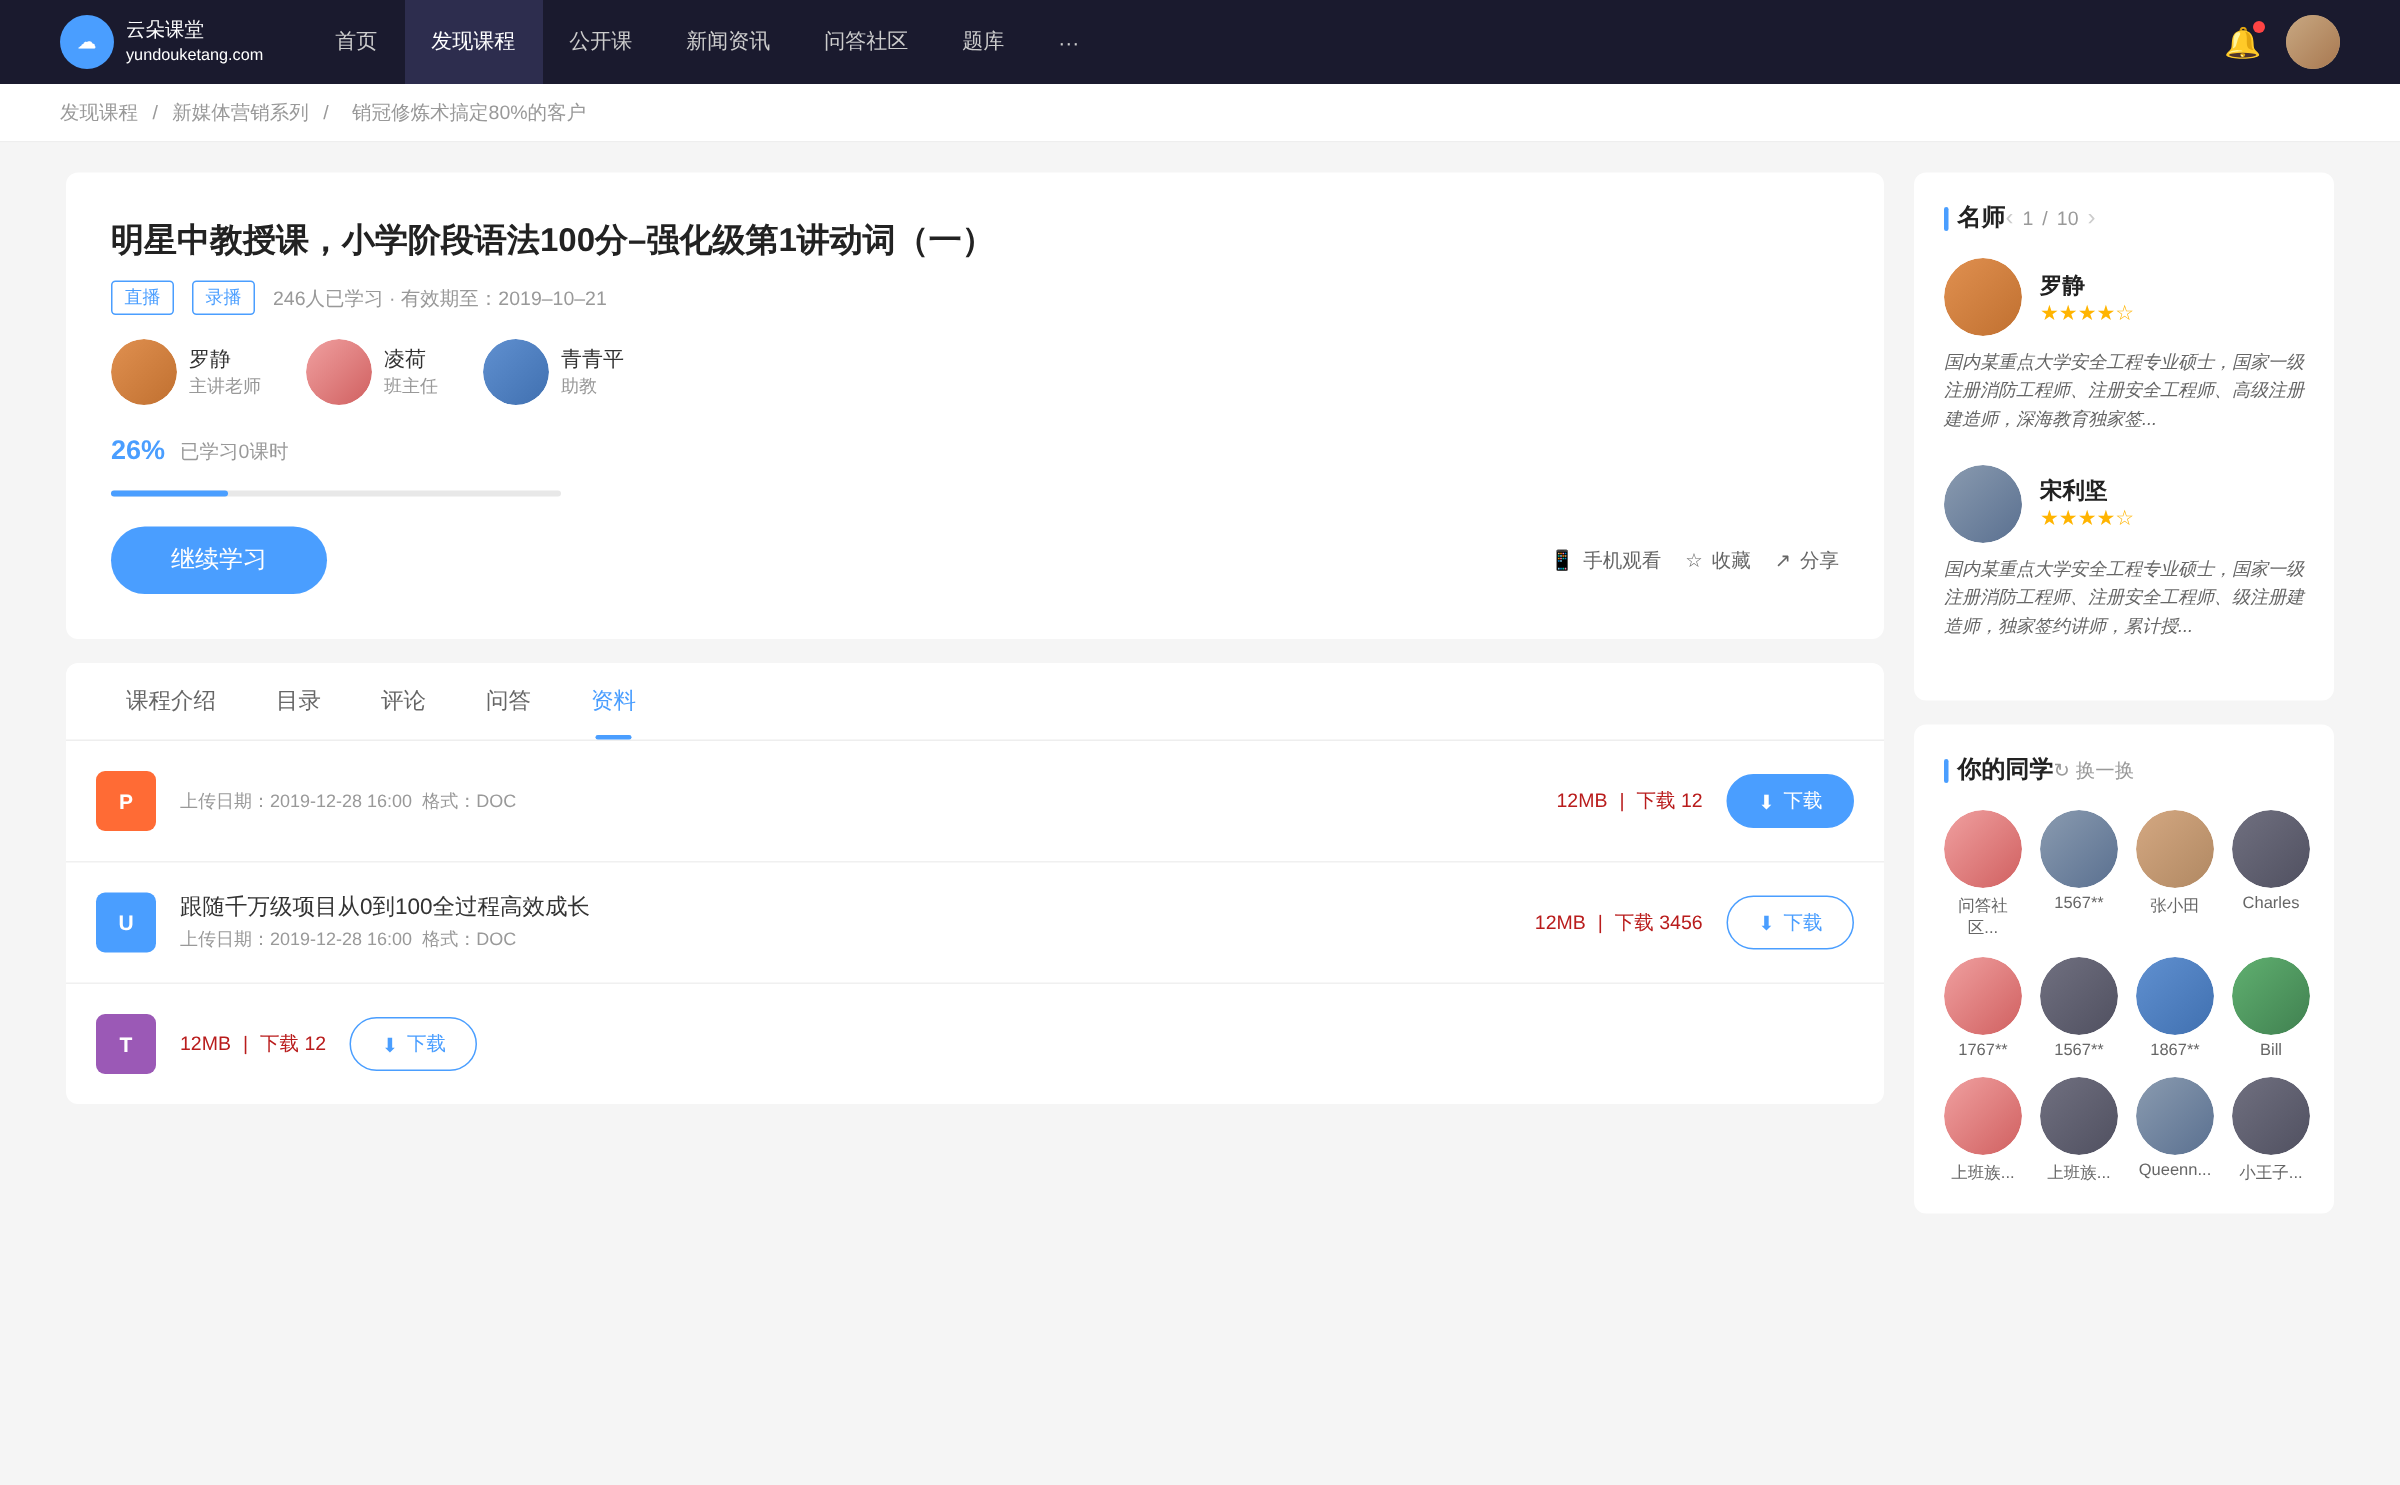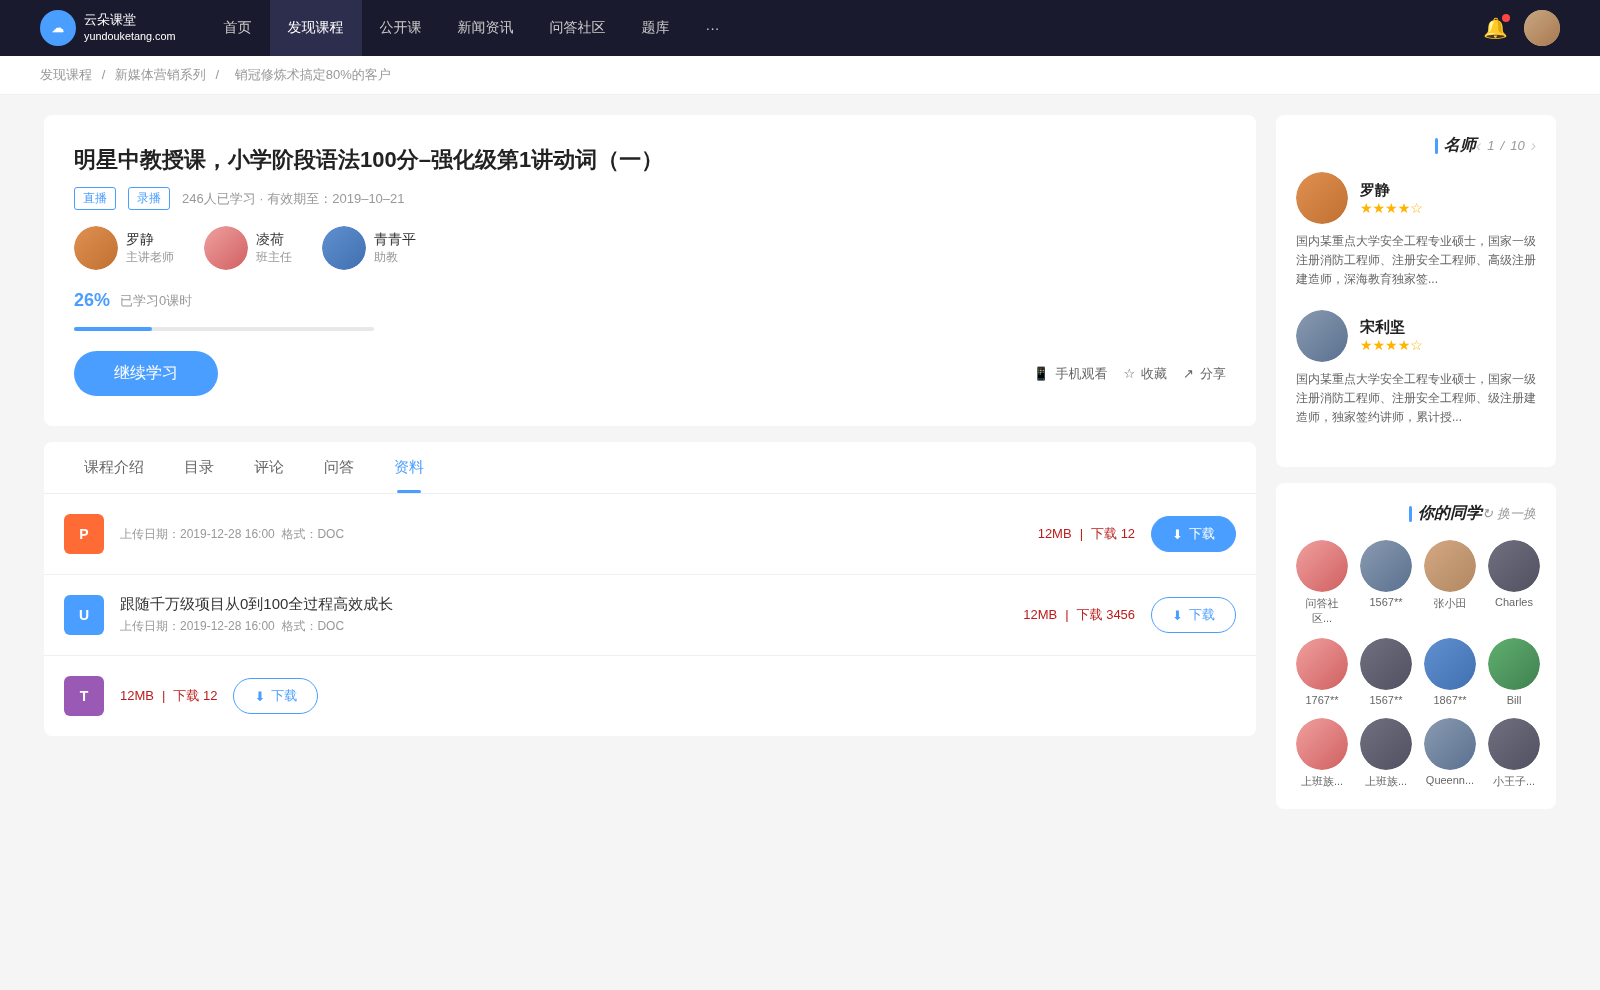--- a/index.html
+++ b/index.html
@@ -77,35 +77,35 @@
     .file-info { flex: 1; }
     .file-name { font-size: 15px; color: #333; font-weight: 500; margin-bottom: 4px; }
     .file-meta { font-size: 12px; color: #999; }
     .file-stats { color: #b91c1c; font-size: 13px; white-space: nowrap; }
     .file-sep { margin: 0 8px; }
     .btn-download { border: 1px solid #4a9eff; color: #4a9eff; background: white; border-radius: 20px; padding: 8px 20px; cursor: pointer; font-size: 13px; display: flex; align-items: center; gap: 6px; white-space: nowrap; }
     .btn-download.filled { background: #4a9eff; color: white; }
 
     
     .panel { background: white; border-radius: 8px; margin-bottom: 16px; padding: 20px; }
-    .panel-header { display: flex; align-items: center; justify-content: flex-end; margin-bottom: 16px; font-style: italic; }
+    .panel-header { display: flex; align-items: center; justify-content: flex-start; margin-bottom: 16px; }
     .panel-title { font-size: 16px; font-weight: bold; color: #222; display: flex; align-items: center; gap: 6px; }
     .panel-title::before { content: ''; display: inline-block; width: 3px; height: 16px; background: #4a9eff; border-radius: 2px; }
     .panel-nav { display: flex; align-items: center; gap: 6px; color: #999; font-size: 13px; }
     .panel-nav-btn { cursor: pointer; color: #ccc; font-size: 16px; }
 
     
     .teacher-card { display: flex; flex-direction: column; margin-bottom: 20px; }
     .teacher-card-top { display: flex; align-items: center; gap: 12px; margin-bottom: 8px; }
     .teacher-card-avatar { width: 52px; height: 52px; border-radius: 50%; overflow: hidden; flex-shrink: 0; }
     .teacher-card-avatar-img { width: 100%; height: 100%; border-radius: 50%; }
     .teacher-card-info { }
     .teacher-card-name { font-size: 15px; font-weight: bold; color: #222; }
     .stars { color: #ffb400; font-size: 14px; }
-    .teacher-card-desc { font-size: 12px; color: #666; line-height: 1.6; }
+    .teacher-card-desc { font-size: 12px; color: #666; line-height: 1.6; font-style: italic; }
 
     
     .classmates-grid { display: grid; grid-template-columns: repeat(4, 1fr); gap: 12px; }
     .classmate { display: flex; flex-direction: column; align-items: center; gap: 4px; }
     .classmate-avatar { width: 52px; height: 52px; border-radius: 50%; overflow: hidden; }
     .classmate-avatar-img { width: 100%; height: 100%; border-radius: 50%; object-fit: cover; }
     .classmate-name { font-size: 11px; color: #666; text-align: center; }
 
     
     .av-pink { background: linear-gradient(135deg, #f0a0a0, #d06060); }

